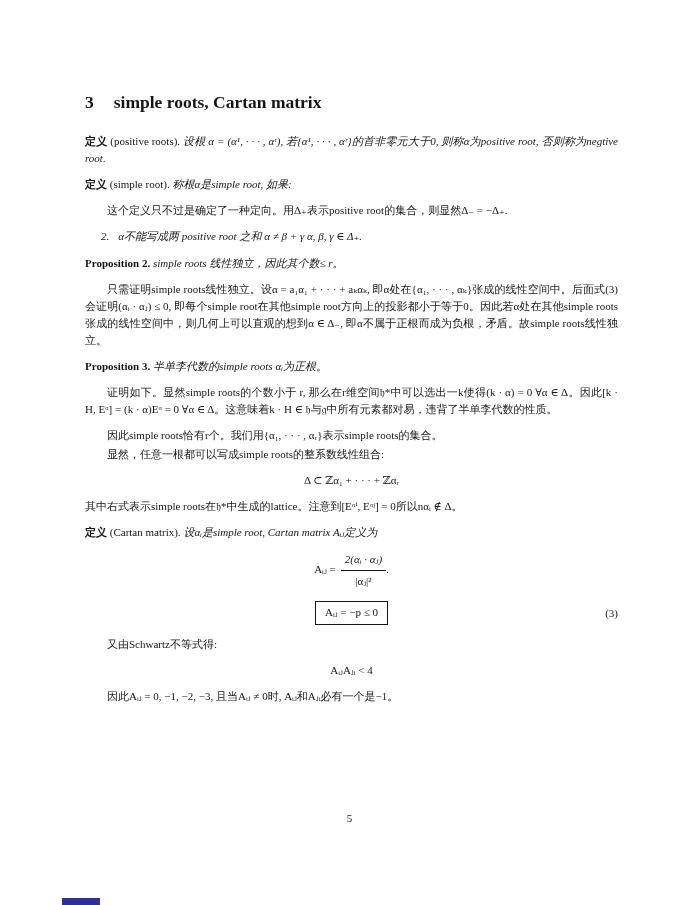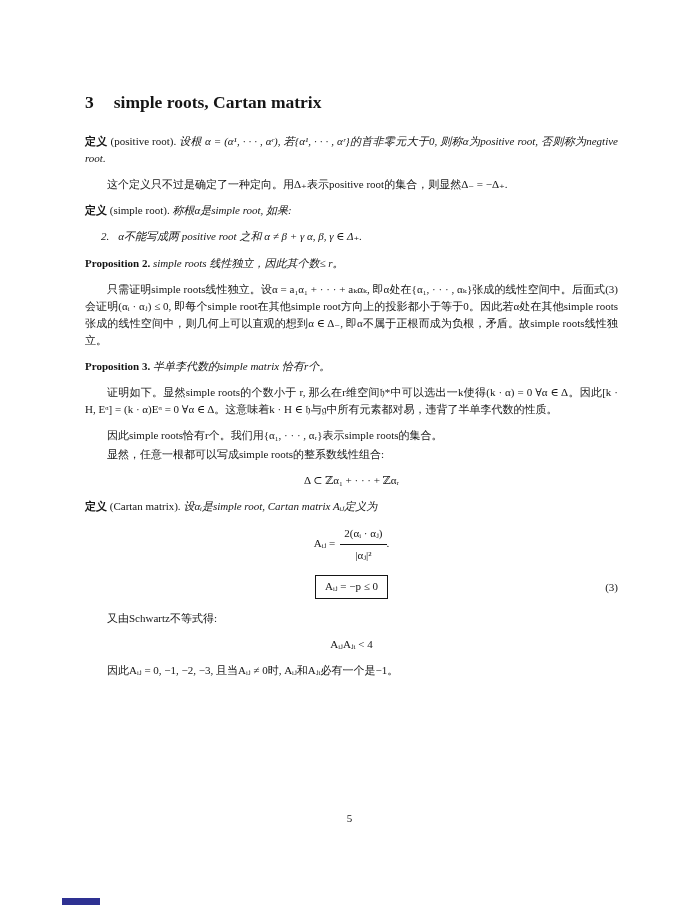--- a/index.html
+++ b/index.html
@@ -20,64 +20,65 @@
   .indent { text-indent: 22px; }
   .kw { font-weight: bold; }
   .kw-label { font-weight: normal; }
   .def-body { font-style: italic; }
   .thm-body { font-style: italic; }
   .list { margin: 2px 0 10px 16px; }
   .list-item { font-size: 11px; line-height: 17px; margin-bottom: 8px; font-style: italic; }
   .marker { margin-right: 9px; }
   .equation { font-size: 11px; line-height: 17px; text-align: center; margin: 9px 0; }
   .frac { display: inline-block; vertical-align: middle; text-align: center; margin-left: 5px; }
-  .num { display: block; border-bottom: 1px solid #151515; padding: 1px 4px 2px; }
+  .num { display: block; border-bottom: 1px solid #151515; padding: 1px 4px 2px; font-style: italic; }
   .den { display: block; padding: 2px 4px 0; }
   .boxed-row { position: relative; margin: 11px 0; text-decoration: underline; }
   .eq-box { display: inline-block; border: 1px solid #151515; padding: 2px 9px 3px; }
   .eq-tag { position: absolute; right: 0; top: 50%; transform: translateY(-50%); }
   .footer { position: absolute; left: 0; right: 0; top: 812px; text-align: center; font-size: 11px; color: #151515; }
   .bottom-artifact { position: absolute; left: 62px; bottom: 0; width: 38px; height: 7px; background: #2e3192; }
 </style>
 </head>
 <body>
 
 <div class="page">
   <div class="content">
 
     <h1 class="heading"><span class="sec-num">3</span><span class="sec-title">simple roots, Cartan matrix</span></h1>
 
-    <p class="block"><span class="kw">定义</span><span class="kw-label"> (positive root).</span>
+    <p class="block"><span class="kw">定义</span><span class="kw-label"> (positive roots).</span>
       <span class="def-body">设根 α = (α¹, · · · , αʳ), 若{α¹, · · · , αʳ}的首非零元大于0, 则称α为positive root, 否则称为negtive root.</span></p>
-
-    <p class="block indent">这个定义只不过是确定了一种定向。用Δ₊表示positive root的集合，则显然Δ₋ = −Δ₊.</p>
 
     <p class="block"><span class="kw">定义</span><span class="kw-label"> (simple root).</span>
       <span class="def-body">称根α是simple root, 如果:</span></p>
+
+    <p class="block indent">这个定义只不过是确定了一种定向。用Δ₊表示positive root的集合，则显然Δ₋ = −Δ₊.</p>
 
     <div class="list">
       <div class="list-item"><span class="marker">2.</span><span>α不能写成两 positive root 之和 α ≠ β + γ    α, β, γ ∈ Δ₊.</span></div>
     </div>
 
     <p class="block"><span class="kw">Proposition 2.</span>
       <span class="thm-body">simple roots 线性独立，因此其个数≤ r。</span></p>
 
     <p class="block indent">只需证明simple roots线性独立。设α = a₁α₁ + · · · + aₖαₖ, 即α处在{α₁, · · · , αₖ}张成的线性空间中。后面式(3)会证明(αᵢ · αⱼ) ≤ 0, 即每个simple root在其他simple root方向上的投影都小于等于0。因此若α处在其他simple roots张成的线性空间中，则几何上可以直观的想到α ∈ Δ₋, 即α不属于正根而成为负根，矛盾。故simple roots线性独立。</p>
 
     <p class="block"><span class="kw">Proposition 3.</span>
-      <span class="thm-body">半单李代数的simple matrix 恰有r个。</span></p>
+      <span class="thm-body">半单李代数的simple roots αᵢ为正根。</span></p>
 
     <p class="block indent">证明如下。显然simple roots的个数小于 r, 那么在r维空间𝔥*中可以选出一k使得(k · α) = 0    ∀α ∈ Δ。因此[k · H, Eᵅ] = (k · α)Eᵅ = 0    ∀α ∈ Δ。这意味着k · H ∈ 𝔥与𝔤中所有元素都对易，违背了半单李代数的性质。</p>
 
     <p class="block indent" style="margin-bottom:2px">因此simple roots恰有r个。我们用{α₁, · · · , αᵣ}表示simple roots的集合。</p>
 
     <p class="block indent">显然，任意一根都可以写成simple roots的整系数线性组合:</p>
 
     <div class="equation">Δ ⊂ ℤα₁ + · · · + ℤαᵣ</div>
 
+    <p class="block">其中右式表示simple roots在𝔥*中生成的lattice。注意到[Eᵅⁱ, Eᵅʲ] = 0所以nαᵢ ∉ Δ。</p>
 
     <p class="block"><span class="kw">定义</span><span class="kw-label"> (Cartan matrix).</span>
       <span class="def-body">设αᵢ是simple root, Cartan matrix Aᵢⱼ定义为</span></p>
 
     <div class="equation"><span class="eq-lhs">Aᵢⱼ =</span><span class="frac"><span class="num">2(αᵢ · αⱼ)</span><span class="den">|αⱼ|²</span></span><span class="eq-suffix">.</span></div>
 
 
     <div class="equation boxed-row"><span class="eq-box">Aᵢⱼ = −p ≤ 0</span><span class="eq-tag">(3)</span></div>
 
     <p class="block indent" style="margin-bottom:4px">又由Schwartz不等式得:</p>

